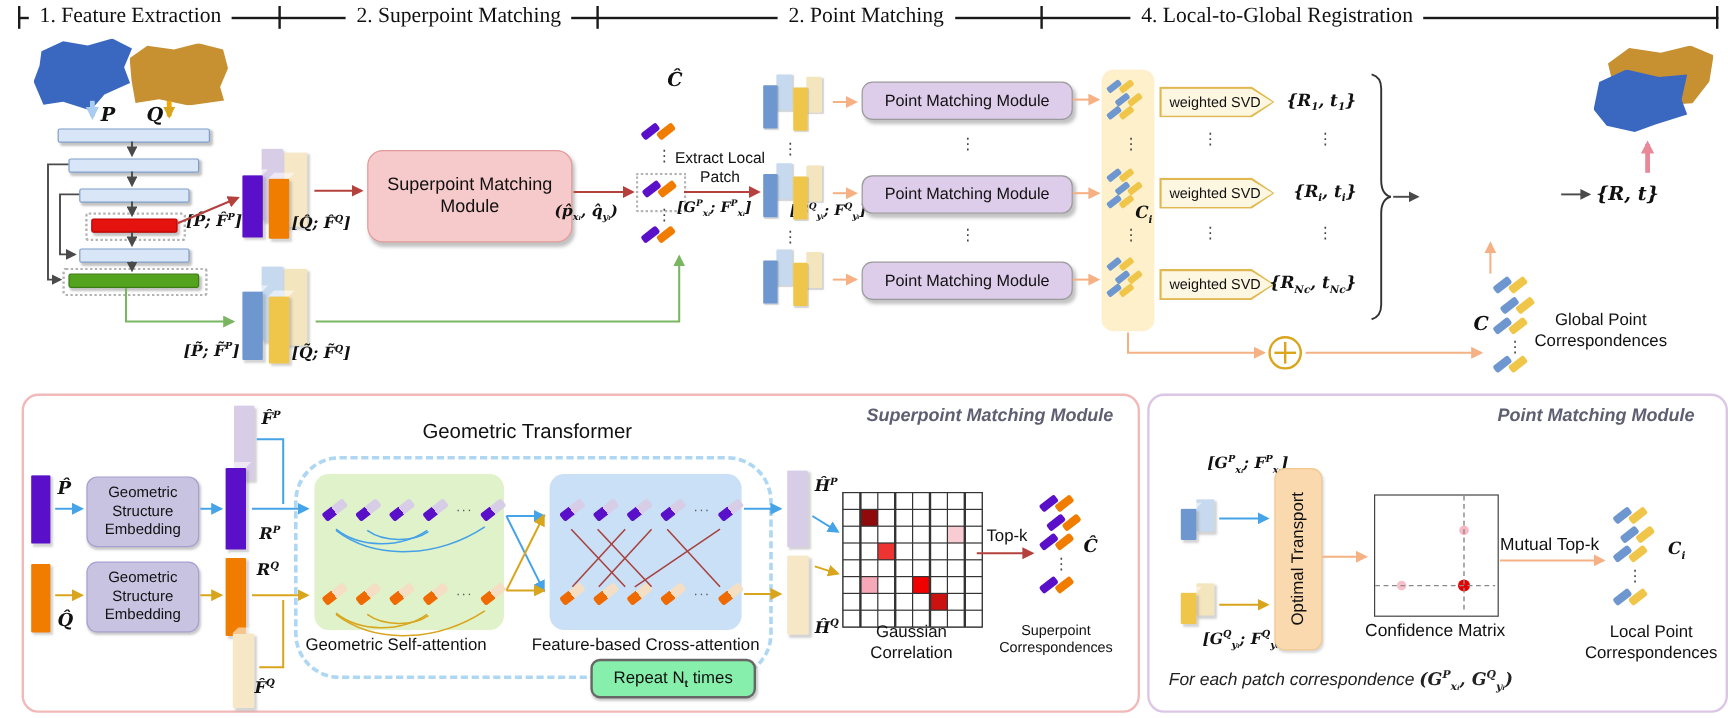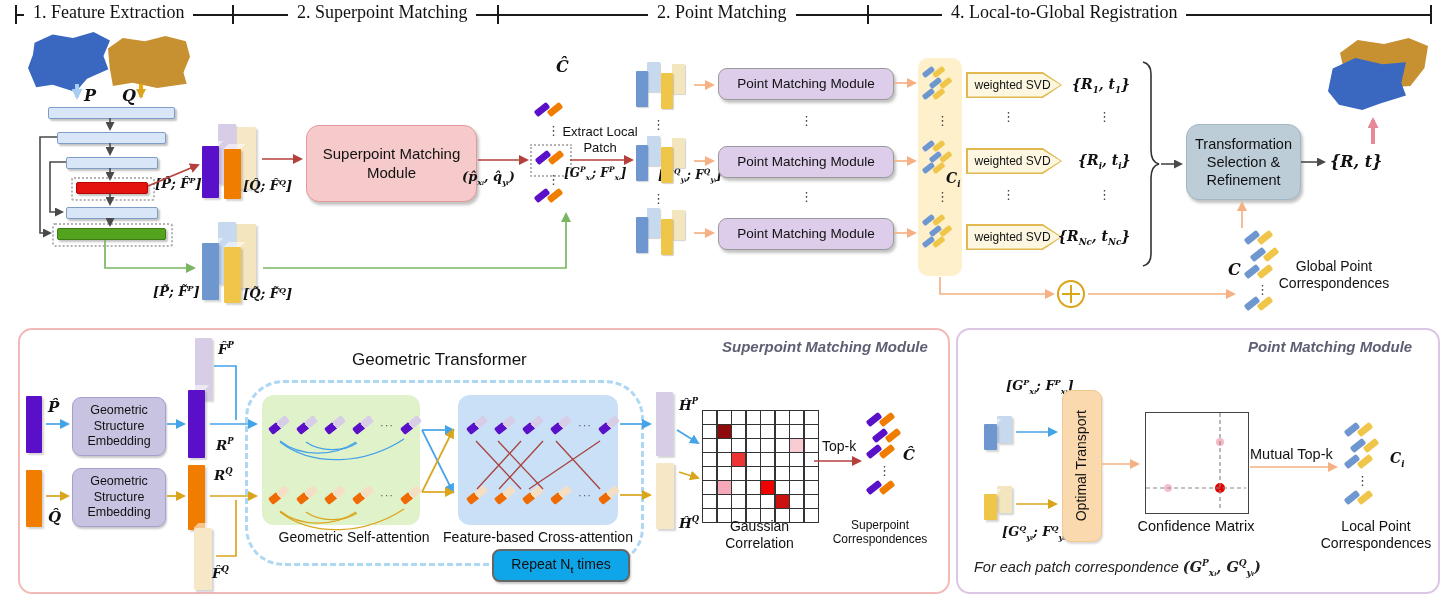--- a/index.html
+++ b/index.html
@@ -15,21 +15,21 @@
   .box{position:absolute;border-radius:13px;text-align:center;box-shadow:2px 3px 3px rgba(120,120,120,.45);
        display:flex;align-items:center;justify-content:center;line-height:1.25;}
   .smmbox{background:#f6caca;border:1.5px solid #e49a9a;font-size:15px;}
   .pmmbox{background:#ddcdea;border:1.5px solid #9a9a9a;border-radius:9px;font-size:13.5px;}
   .tsrbox{background:#bccdd8;border:1.5px solid #a2b6c3;font-size:14.5px;}
   .gsebox{background:#c9c3e2;border:1px solid #a79fd0;border-radius:9px;font-size:12.5px;box-shadow:1px 2px 2px rgba(120,120,120,.4);}
   .otbox{background:#fbd9ae;border:1px solid #f2c88e;border-radius:9px;box-shadow:1px 2px 2px rgba(150,150,150,.35);}
   .greenbox{position:absolute;background:#e0f2ca;border-radius:12px;}
   .bluebox{position:absolute;background:#c9e0f7;border-radius:12px;}
   .cicol{position:absolute;background:#fdf0cb;border-radius:10px;}
-  .repeatbox{position:absolute;background:#0ea5e9;border:2px solid #666;border-radius:8px;
+  .repeatbox{position:absolute;background:#86efac;border:2px solid #666;border-radius:8px;
              display:flex;align-items:center;justify-content:center;font-size:14px;box-shadow:1px 2px 2px rgba(120,120,120,.4);}
   .dashed{position:absolute;border:3.5px dashed #aed7f3;border-radius:38px;}
   .panel{position:absolute;border-radius:14px;background:#fff;}
   .panel.pink{border:2px solid #f2b9b9;}
   .panel.purple{border:2px solid #dcc6e6;}
   .ptitle{position:absolute;font-size:15px;font-weight:bold;font-style:italic;color:#5f5f73;white-space:nowrap;}
   
   .t{position:absolute;line-height:1.2;}
   .ctr{text-align:center;}
   .math{font-family:"DejaVu Serif","Liberation Serif",serif;font-style:italic;font-weight:600;}
@@ -248,25 +248,20 @@
       <span class="in">weighted SVD</span>
     </div>
   <div class="t math" style="left:1072px;top:76px;font-size:14px;">{R<sub>1</sub>, t<sub>1</sub>}</div>
   <div class="t math" style="left:1078px;top:152px;font-size:14px;">{R<sub>i</sub>, t<sub>i</sub>}</div>
   <div class="t math" style="left:1058px;top:228px;font-size:14px;">{R<sub>Nc</sub>, t<sub>Nc</sub>}</div>
   <div class="dots" style="left:1002px;top:110px;">⋮</div>
   <div class="dots" style="left:1098px;top:110px;">⋮</div>
   <div class="dots" style="left:1002px;top:188px;">⋮</div>
   <div class="dots" style="left:1098px;top:188px;">⋮</div>
 
-  <div class="box tsrbox" style="left:1186px;top:124px;width:113px;height:74px;">
-    <span><span>Transformation</span><br>
-          <span>Selection &amp;</span><br>
-          <span>Refinement</span></span>
-  </div>
   <div class="t math" style="left:1330px;top:152px;font-size:16px;">{R, t}</div>
 
   <div class="t math" style="left:1228px;top:260px;font-size:16px;">C</div>
   <div>
     <div class="pair" style="left:1244px;top:230px;">
         <i class="b1"></i>
         <i class="b2"></i>
       </div>
     <div class="pair" style="left:1250px;top:247px;">
         <i class="b1"></i>
@@ -339,21 +334,21 @@
     </div>
   <div class="tokens" style="left:466px;top:482px;">
       <span class="token" style="background: linear-gradient(90deg, rgb(239, 106, 0) 0px, rgb(239, 106, 0) 46%, rgb(244, 223, 196) 46%, rgb(244, 223, 196) 100%);"></span>
       <span class="token" style="background: linear-gradient(90deg, rgb(239, 106, 0) 0px, rgb(239, 106, 0) 46%, rgb(244, 223, 196) 46%, rgb(244, 223, 196) 100%);"></span>
       <span class="token" style="background: linear-gradient(90deg, rgb(239, 106, 0) 0px, rgb(239, 106, 0) 46%, rgb(244, 223, 196) 46%, rgb(244, 223, 196) 100%);"></span>
       <span class="token" style="background: linear-gradient(90deg, rgb(239, 106, 0) 0px, rgb(239, 106, 0) 46%, rgb(244, 223, 196) 46%, rgb(244, 223, 196) 100%);"></span>
       <span class="tdots">···</span>
       <span class="token" style="background: linear-gradient(90deg, rgb(239, 106, 0) 0px, rgb(239, 106, 0) 46%, rgb(244, 223, 196) 46%, rgb(244, 223, 196) 100%);"></span>
     </div>
 
-  <div class="t ctr" style="left:264px;top:529px;width:180px;font-size:14px;">Geometric Self-attention</div>
+  <div class="t ctr" style="left:240px;top:529px;width:180px;font-size:14px;">Geometric Self-attention</div>
   <div class="t ctr" style="left:428px;top:529px;width:220px;font-size:14px;">Feature-based Cross-attention</div>
   <div class="repeatbox" style="left:492px;top:549px;width:134px;height:29px;">
       <span class="math" style="font-style:normal;font-family:'Liberation Sans',sans-serif;font-weight:400;">Repeat N<sub>t</sub> times</span>
     </div>
 
   <div class="slab c-lav" style="left:656px;top:392px;width:17px;height:64px;"></div>
   <div class="slab c-cream" style="left:656px;top:463px;width:18px;height:66px;"></div>
   <div class="t math" style="left:679px;top:396px;font-size:13.5px;">Ĥ<sup>P</sup></div>
   <div class="t math" style="left:679px;top:514px;font-size:13.5px;">Ĥ<sup>Q</sup></div>
 

